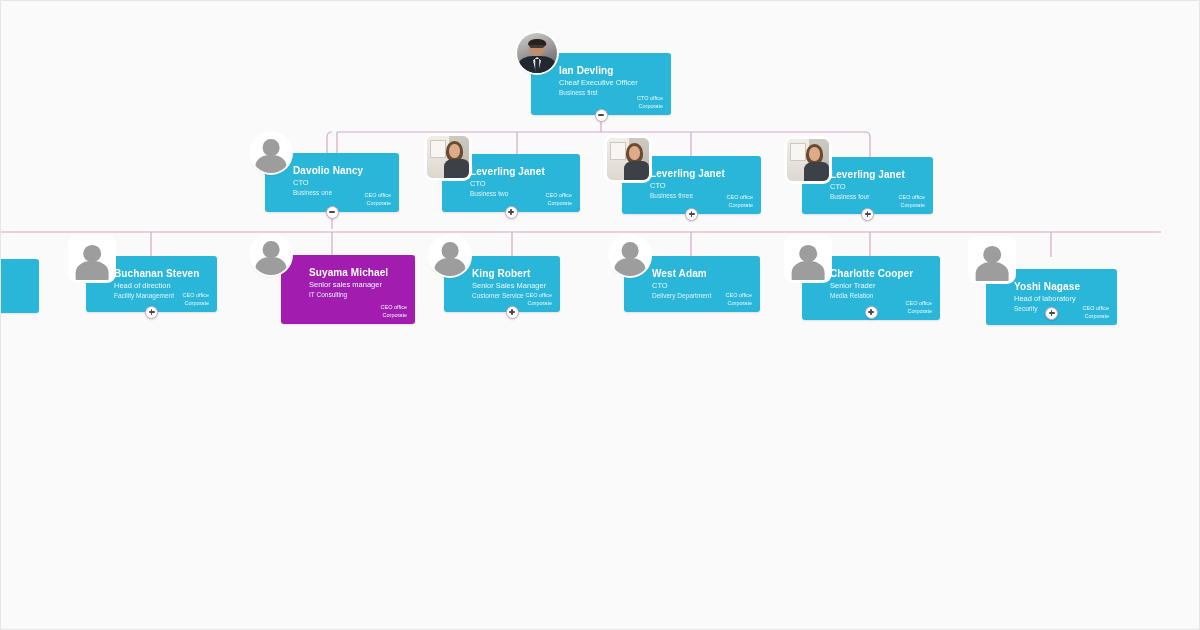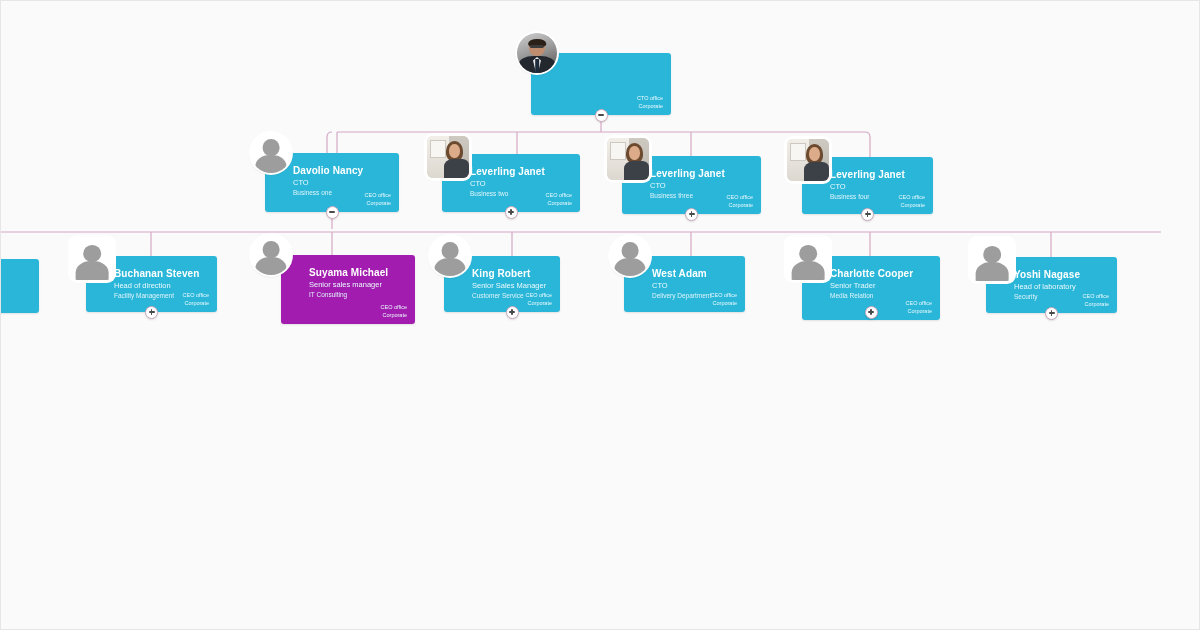--- a/index.html
+++ b/index.html
@@ -193,20 +193,25 @@
         <path d="M331,231 L331,254"></path>
         <path d="M511,231 L511,255"></path>
         <path d="M690,231 L690,255"></path>
         <path d="M869,231 L869,255"></path>
         <path d="M1050,231 L1050,256"></path>
       </g>
     </svg>
 
     <div id="nodes-layer">
         <div class="node" style="left: 530px; top: 52px; width: 140px; height: 62px; background: rgb(41, 182, 216);">
+          <div class="node-text">
+            <div class="n-name">Ian Devling</div>
+            <div class="n-role">Cheaf Executive Officer</div>
+            <div class="n-dept">Business first</div>
+          </div>
           <div class="n-badges">
             <div class="n-b1">CTO office</div>
             <div class="n-b2">Corporate</div>
           </div>
         </div>
         <div class="avatar round" style="width: 40px; height: 40px; left: 516px; top: 32px;">
           <div class="ph-man">
             <div class="m-suit"></div>
             <div class="m-head"></div>
             <div class="m-hair"></div>
@@ -366,21 +371,21 @@
         <div class="avatar round" style="width: 40px; height: 40px; left: 429px; top: 235px;">
           <div class="ph-silhouette">
             <div class="head"></div>
             <div class="body"></div>
           </div>
         </div>
         <div class="toggle" style="left: 504.5px; top: 304.5px;">
           <span class="bar"></span>
           <span class="bar v"></span>
         </div>
-        <div class="node" style="left: 623px; top: 255px; width: 121px; height: 56px; background: rgb(41, 182, 216);">
+        <div class="node" style="left: 623px; top: 255px; width: 136px; height: 56px; background: rgb(41, 182, 216);">
           <div class="node-text">
             <div class="n-name">West Adam</div>
             <div class="n-role">CTO</div>
             <div class="n-dept">Delivery Department</div>
           </div>
           <div class="n-badges">
             <div class="n-b1">CEO office</div>
             <div class="n-b2">Corporate</div>
           </div>
         </div>
@@ -404,21 +409,21 @@
         <div class="avatar square" style="width: 42px; height: 42px; left: 786px; top: 237px;">
           <div class="ph-silhouette">
             <div class="head"></div>
             <div class="body"></div>
           </div>
         </div>
         <div class="toggle" style="left: 863.5px; top: 304.5px;">
           <span class="bar"></span>
           <span class="bar v"></span>
         </div>
-        <div class="node" style="left: 985px; top: 256px; width: 131px; height: 56px; background: rgb(41, 182, 216);">
+        <div class="node" style="left: 985px; top: 268px; width: 131px; height: 56px; background: rgb(41, 182, 216);">
           <div class="node-text">
             <div class="n-name">Yoshi Nagase</div>
             <div class="n-role">Head of laboratory</div>
             <div class="n-dept">Security</div>
           </div>
           <div class="n-badges">
             <div class="n-b1">CEO office</div>
             <div class="n-b2">Corporate</div>
           </div>
         </div>

